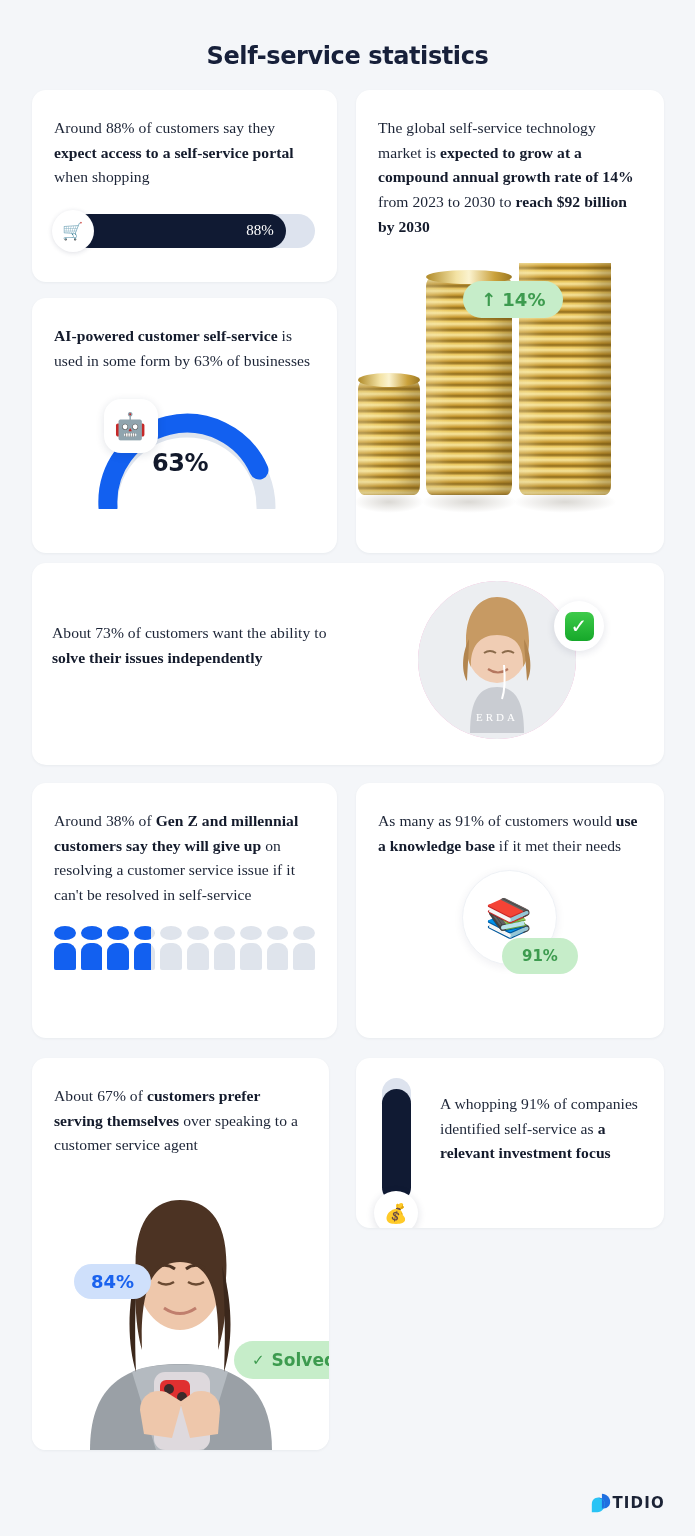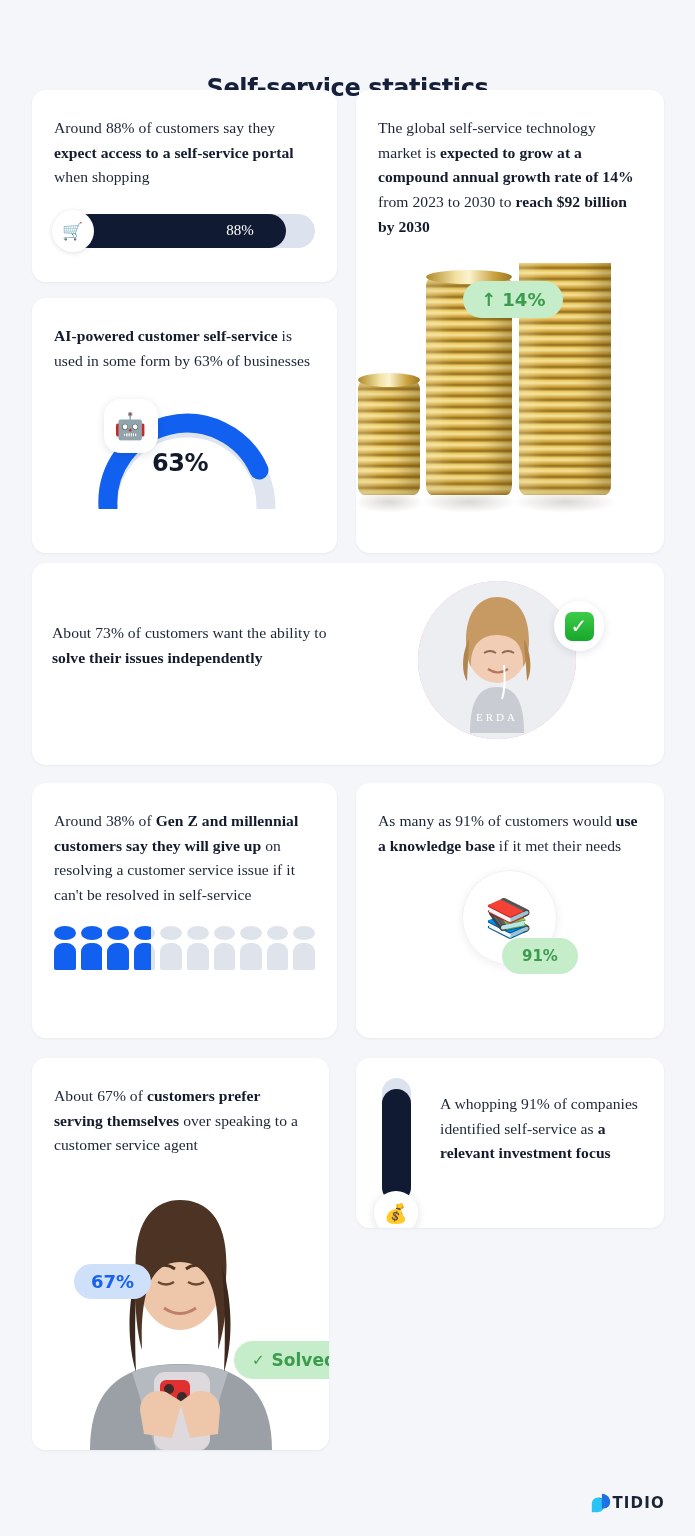--- a/index.html
+++ b/index.html
@@ -20,21 +20,20 @@
   
   .title {
     position: absolute;
     top: 42px; left: 0; right: 0;
     text-align: center;
     font-family: "DejaVu Sans", sans-serif;
     font-weight: 700;
     font-size: 24px;
     letter-spacing: -0.4px;
     color: #17203a;
-    margin-top: 32px;
   }
 
   
   .card {
     position: absolute;
     background: #ffffff;
     border-radius: 14px;
     overflow: hidden;
     box-shadow: 0 1px 3px rgba(20,30,60,0.05);
   }
@@ -81,21 +80,21 @@
     display: flex;
     align-items: center;
     justify-content: flex-end;
   }
   .bar-fill.navy { background: #101a33; }
   .bar-fill.blue { background: #1260f0; }
   .bar-value {
     font-family: "Liberation Serif", serif;
     font-size: 15px;
     color: #ffffff;
-    padding-right: 32px;
+    padding-right: 12px;
   }
   .bar-icon {
     position: absolute;
     left: 0; top: 0;
     width: 42px; height: 42px;
     border-radius: 50%;
     background: #ffffff;
     box-shadow: 0 1px 5px rgba(25,35,70,0.14);
     display: flex;
     align-items: center;
@@ -523,21 +522,21 @@
         <path d="M156 96 q8 5 16 0" stroke="#6a4a32" stroke-width="2.4" fill="none"></path>
         <path d="M132 122 q16 11 32 0" stroke="#c07f6d" stroke-width="3" fill="none"></path>
         <rect x="122" y="186" width="56" height="78" rx="11" fill="#ded9dd"></rect>
         <rect x="128" y="194" width="30" height="26" rx="6" fill="#e03030"></rect>
         <circle cx="137" cy="203" r="5" fill="#3a2a2a"></circle>
         <circle cx="150" cy="211" r="5" fill="#3a2a2a"></circle>
         <path d="M108 224 C108 210 120 202 134 206 L150 216 L140 252 L112 248 Z" fill="#eec7ab"></path>
         <path d="M188 224 C188 210 176 202 162 206 L148 216 L158 252 L186 248 Z" fill="#eec7ab"></path>
       </svg>
     </div>
-    <div class="pill blue pill-67">67%</div>
+    <div class="pill blue pill-67">84%</div>
     <div class="pill green pill-solved">
       <span class="tick">✓</span>
         <span>Solved</span>
     </div>
   </div>
 
   <div class="card c8">
     <div class="vbar-track">
       <div class="vbar-fill" style="height:91%"></div>
     </div>

